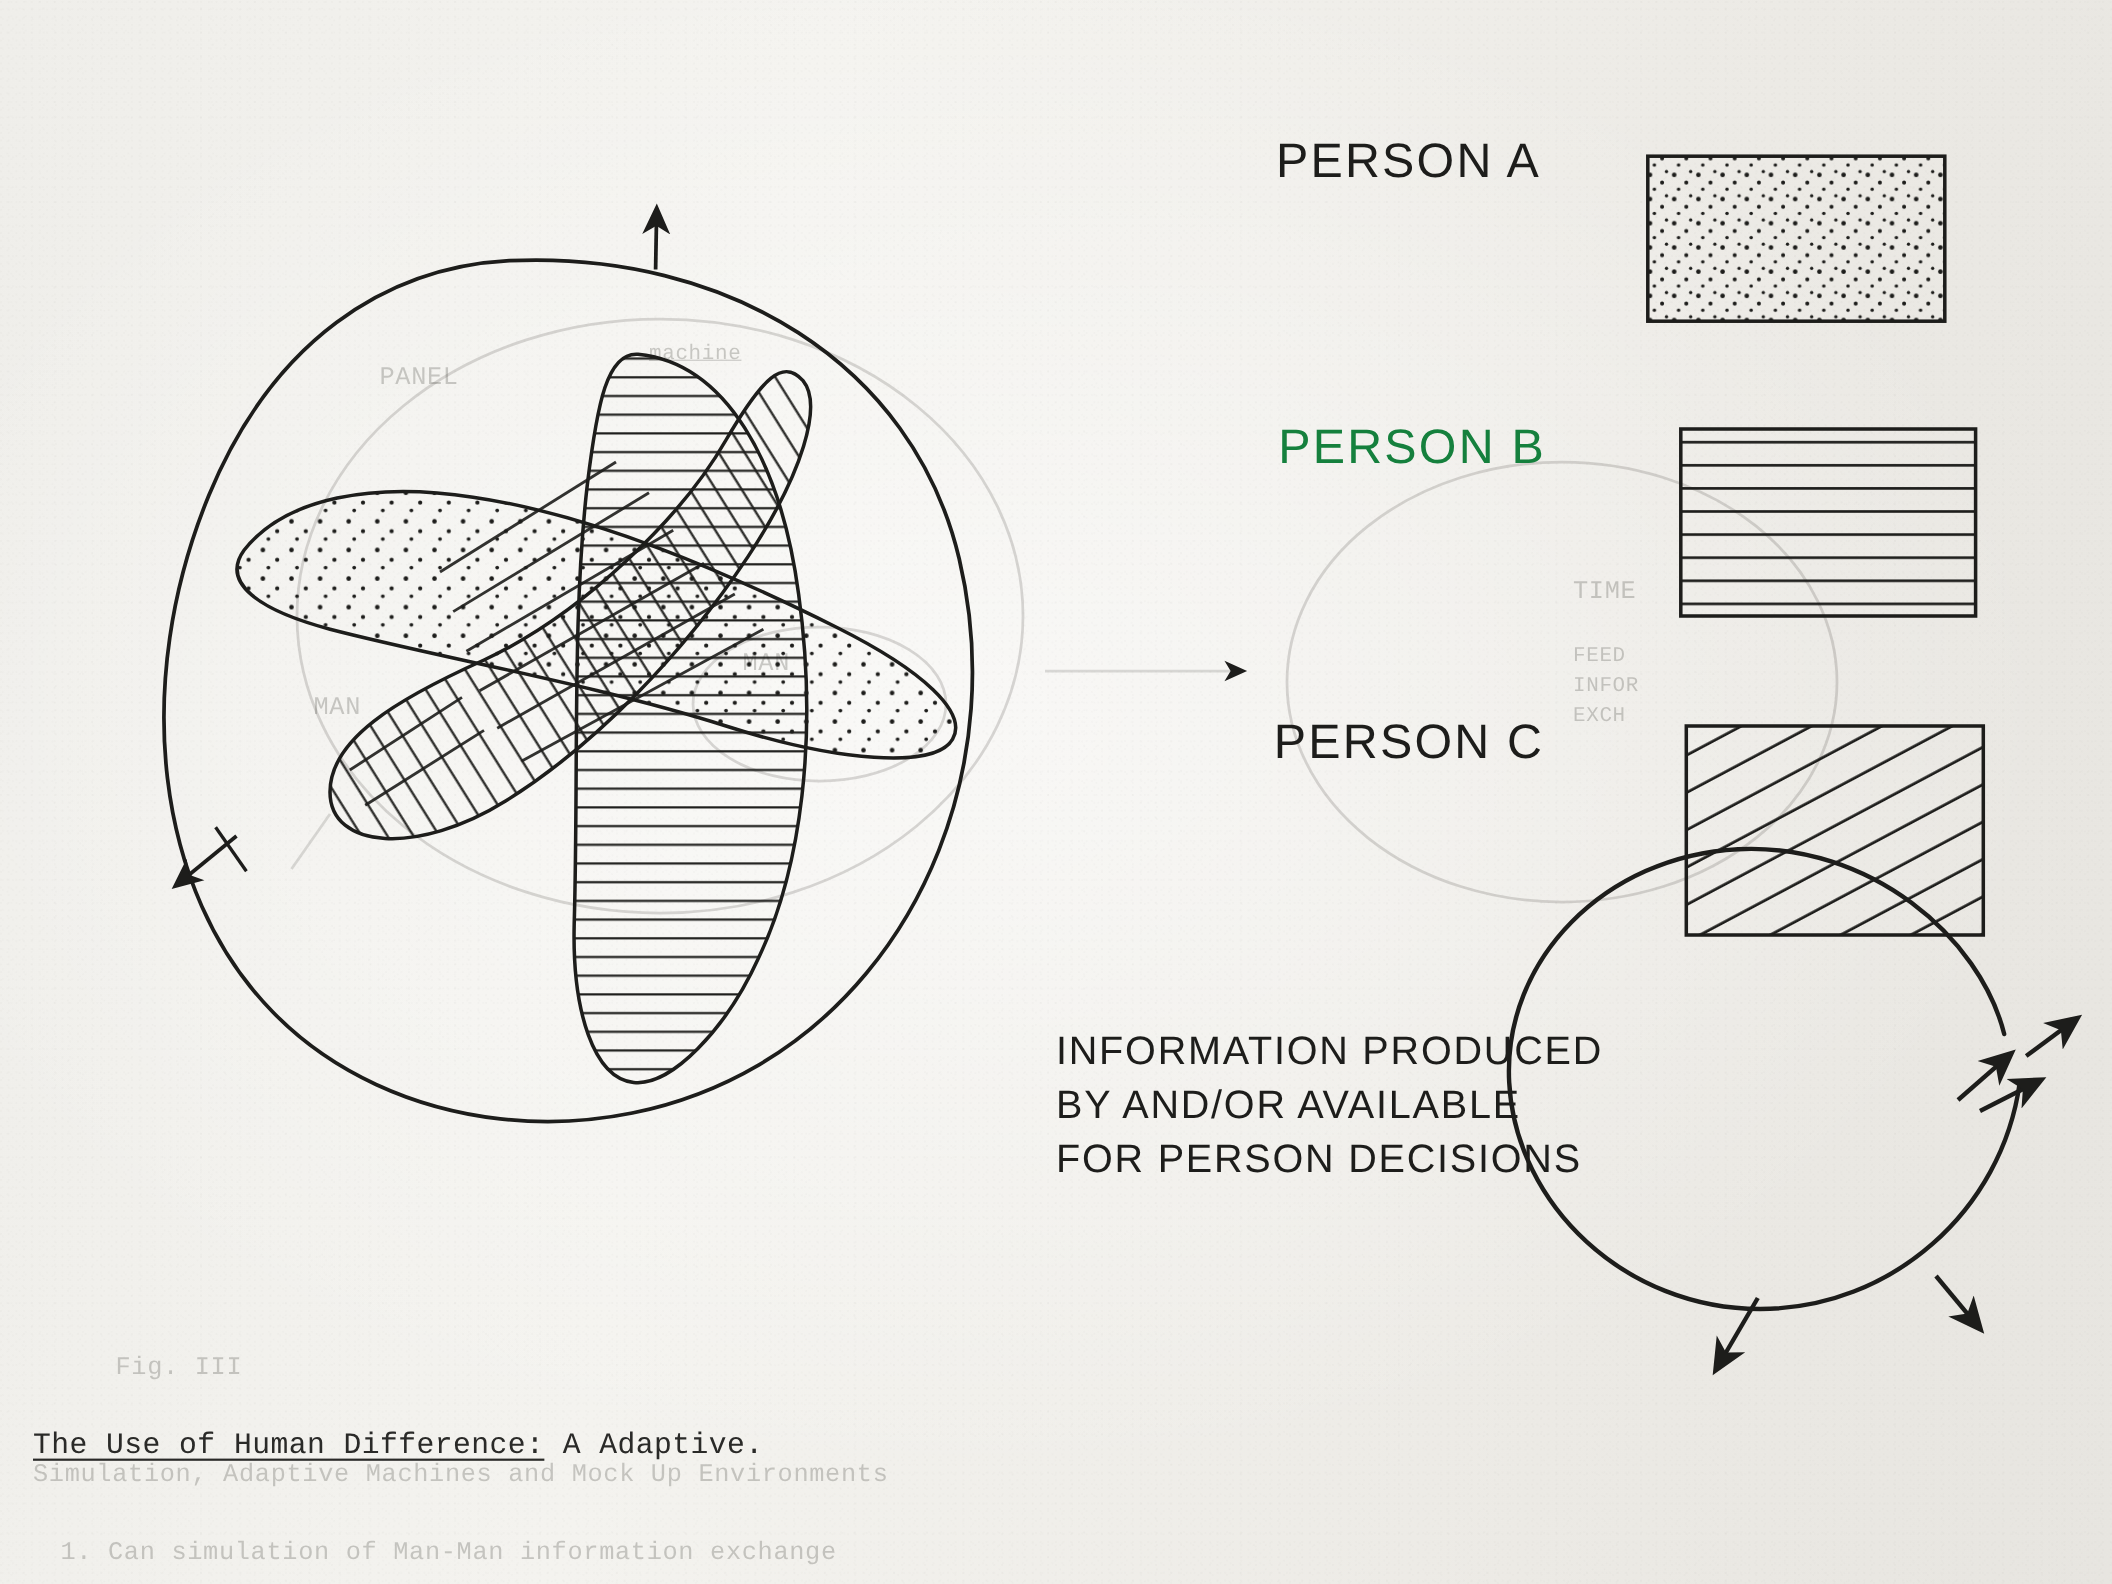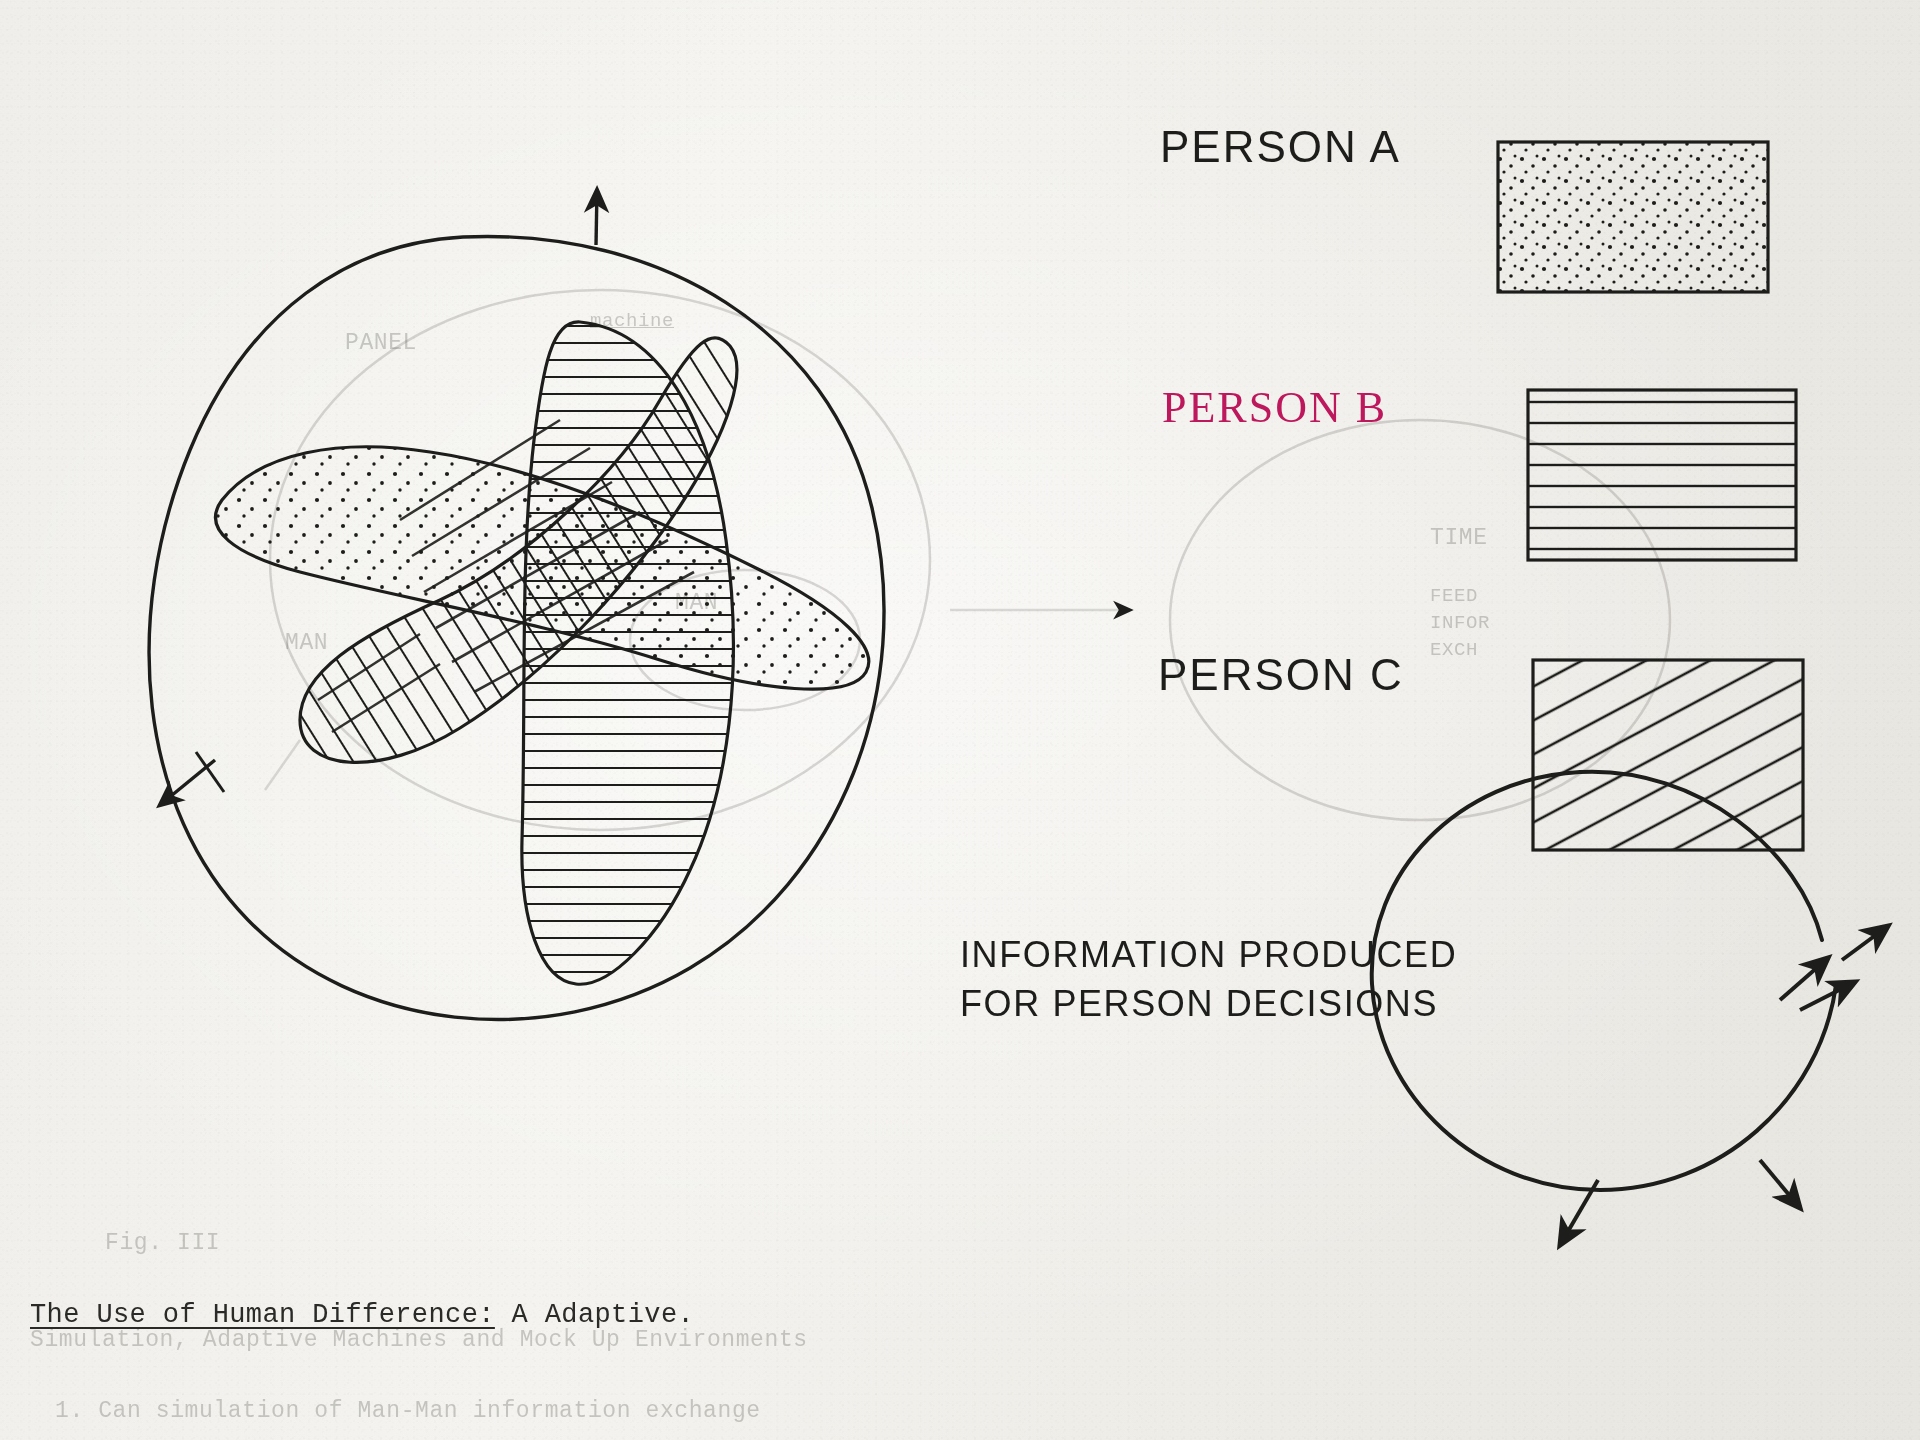--- a/index.html
+++ b/index.html
@@ -221,24 +221,25 @@
                C 1700 766, 1800 852, 1822 940" stroke-linecap="round"></path>
       <path d="M1780 1000 L1828 958" marker-end="url(#arrow-ink)"></path>
       <path d="M1760 1160 L1800 1208" marker-end="url(#arrow-ink)"></path>
       <path d="M1800 1010 L1855 982" marker-end="url(#arrow-ink)"></path>
       <path d="M1598 1180 L1560 1245" marker-end="url(#arrow-ink)"></path>
       <path d="M1842 960 L1888 926" marker-end="url(#arrow-ink)"></path>
     </g>
   </svg>
 
   <div style="position:absolute; left:1160px; top:122px; font-family:'Liberation Sans', sans-serif; font-size:44px; letter-spacing:2px; color:#1d1d1b;">PERSON A</div>
-  <div style="position:absolute; left:1162px; top:382px; font-family:Liberation Serif, serif; font-size:44px; letter-spacing:2px; color:#be185d;">PERSON B</div>
+  <div style="position:absolute; left:1162px; top:382px; font-family:Liberation Sans, sans-serif; font-size:44px; letter-spacing:2px; color:#15803d;">PERSON B</div>
   <div style="position:absolute; left:1158px; top:650px; font-family:'Liberation Sans', sans-serif; font-size:44px; letter-spacing:2px; color:#1d1d1b;">PERSON C</div>
 
   <div style="position:absolute; left:960px; top:930px; font-family:'Liberation Sans', sans-serif; color:#1d1d1b; font-size:36px; line-height:49px; letter-spacing:1.6px;">
     <div>INFORMATION PRODUCED</div>
+    <div>BY AND/OR AVAILABLE</div>
     <div>FOR PERSON DECISIONS</div>
   </div>
 
   <div class="caption-wrap">
     <div class="caption-line"><span class="caption-underlined">The Use of Human Difference:</span><span>  A Adaptive.</span></div>
   </div>
 </div>
 
 </body></html>

